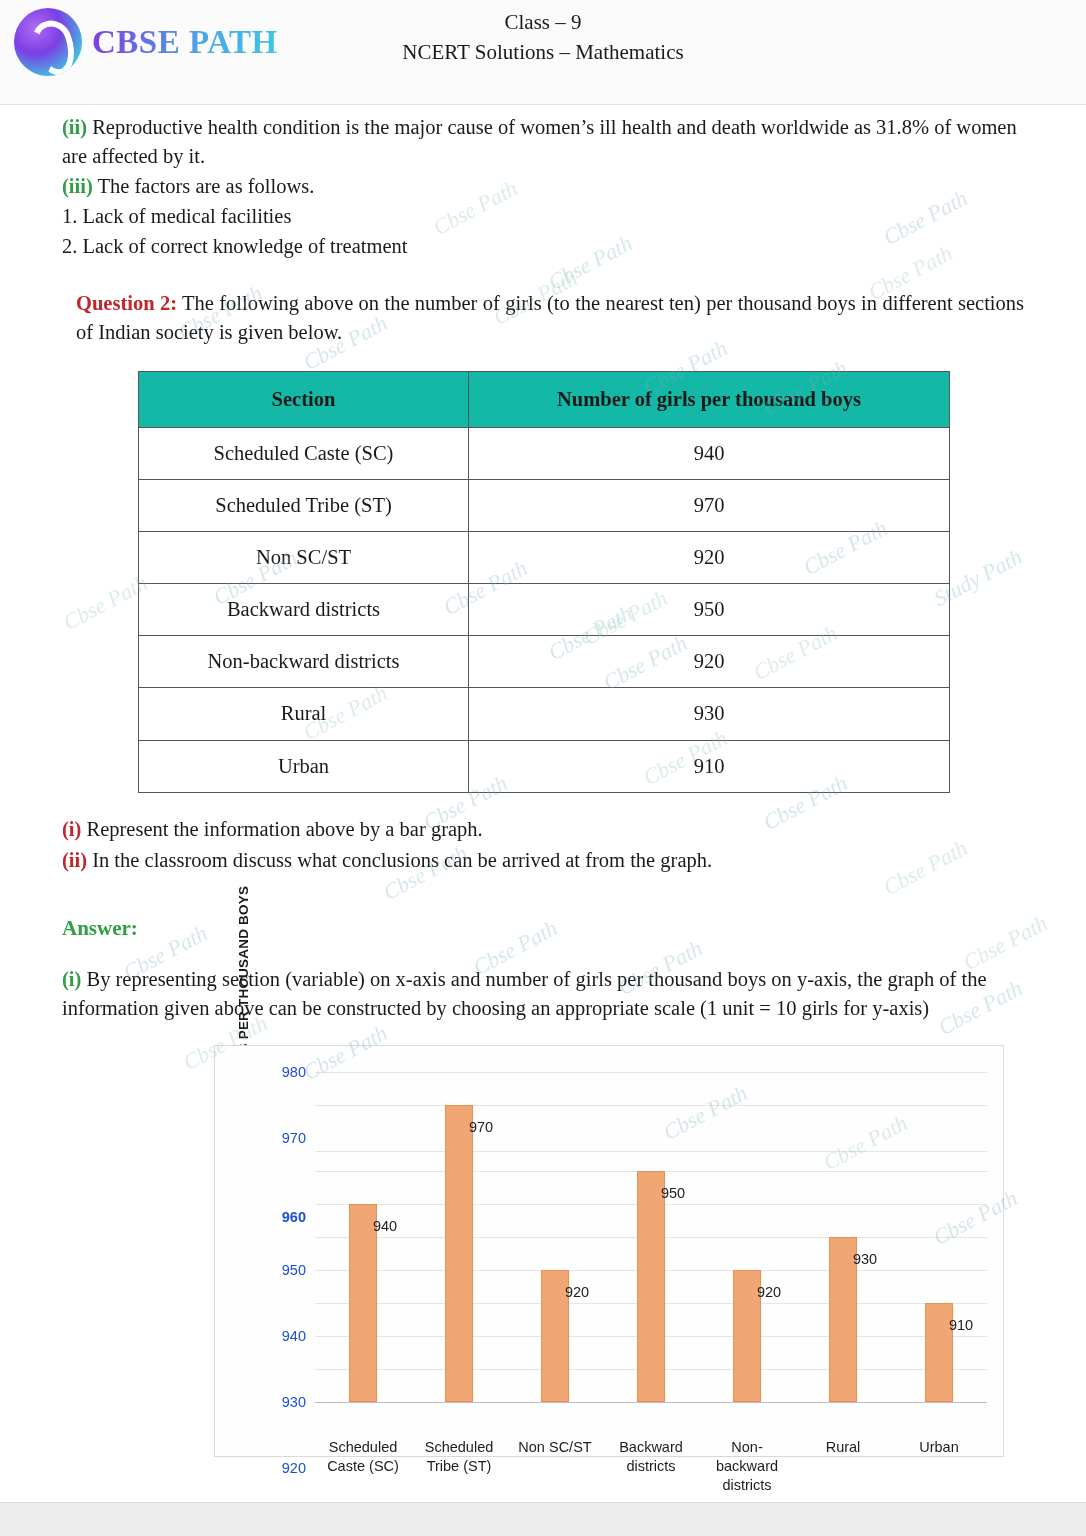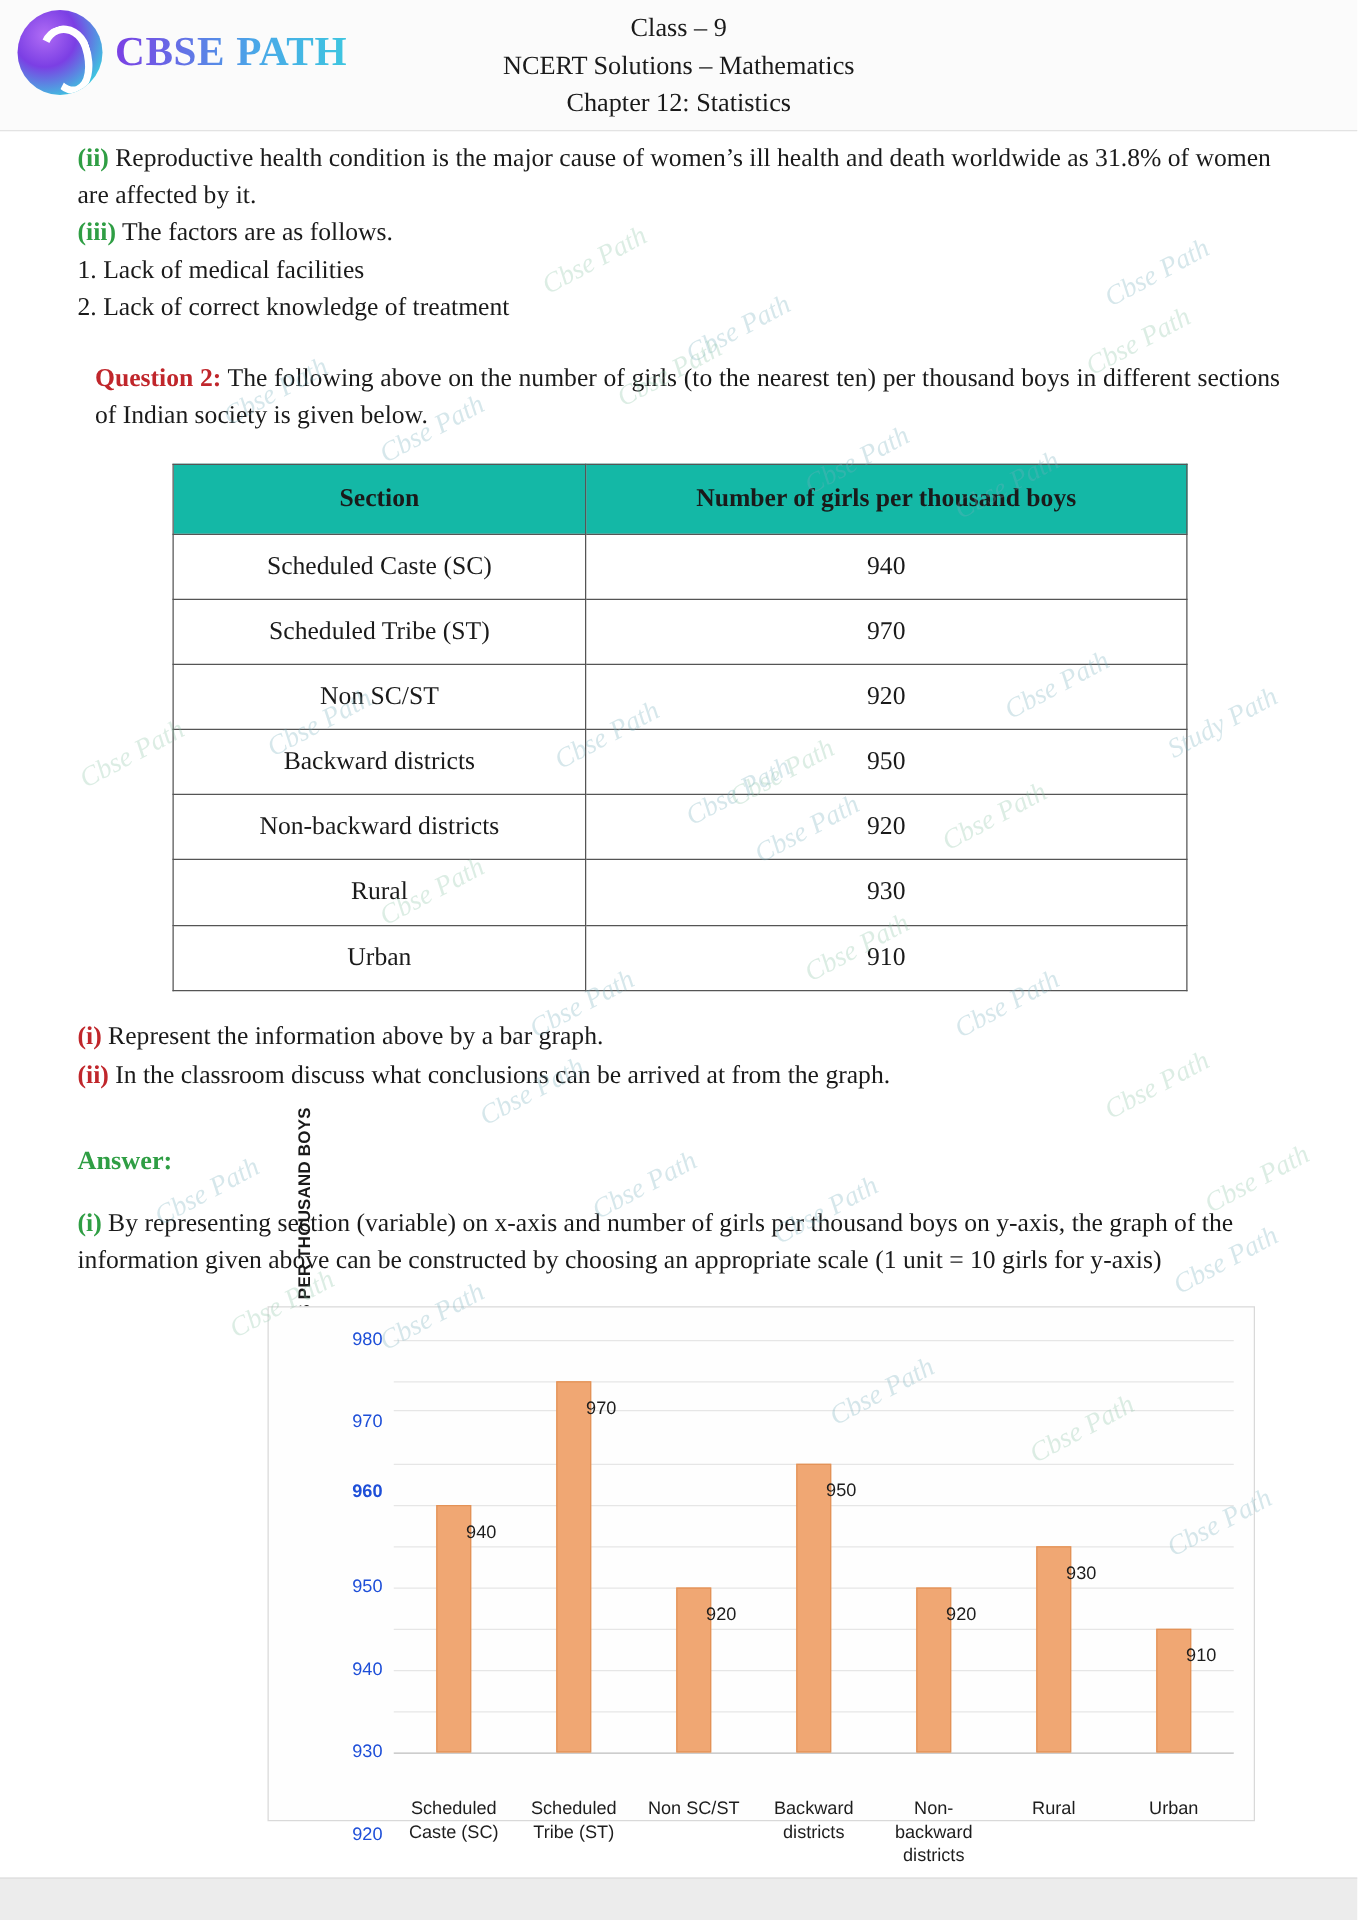--- a/index.html
+++ b/index.html
@@ -246,21 +246,20 @@
 <body>
 
 <div class="header">
   <div class="logo-wrap">
     <div class="logo-mark"></div>
     <div class="logo-text">CBSE PATH</div>
   </div>
   <div class="header-center">
     <div>Class – 9</div>
     <div>NCERT Solutions – Mathematics</div>
-    <div>Chapter 12: Statistics</div>
   </div>
 </div>
 
 <div class="content">
 
   <p class="para">
     <span class="tag-ii">(ii)</span><span> Reproductive health condition is the major cause of women’s ill health and death worldwide as 31.8% of women are affected by it.</span>
   </p>
 
   <p class="para">
@@ -350,21 +349,21 @@
           </div>
           <div class="gridline" style="top: 165px;">
             <div class="ytick" style="top: 165px;">930</div>
           </div>
           <div class="gridline" style="top: 132px;">
             <div class="ytick" style="top: 132px;">940</div>
           </div>
           <div class="gridline" style="top: 99px;">
             <div class="ytick" style="top: 99px;">950</div>
           </div>
-          <div class="gridline" style="top: 56px; font-weight: bold;">
+          <div class="gridline" style="top: 79px; font-weight: bold;">
             <div class="ytick" style="top: 66px;">960</div>
           </div>
           <div class="gridline" style="top: 33px;">
             <div class="ytick" style="top: 33px;">970</div>
           </div>
           <div class="gridline" style="top: 0px;">
             <div class="ytick" style="top: 0px;">980</div>
           </div>
           <div class="bars" id="bars">
             <div class="bar" style="left: 34px; height: 198px;"></div>

